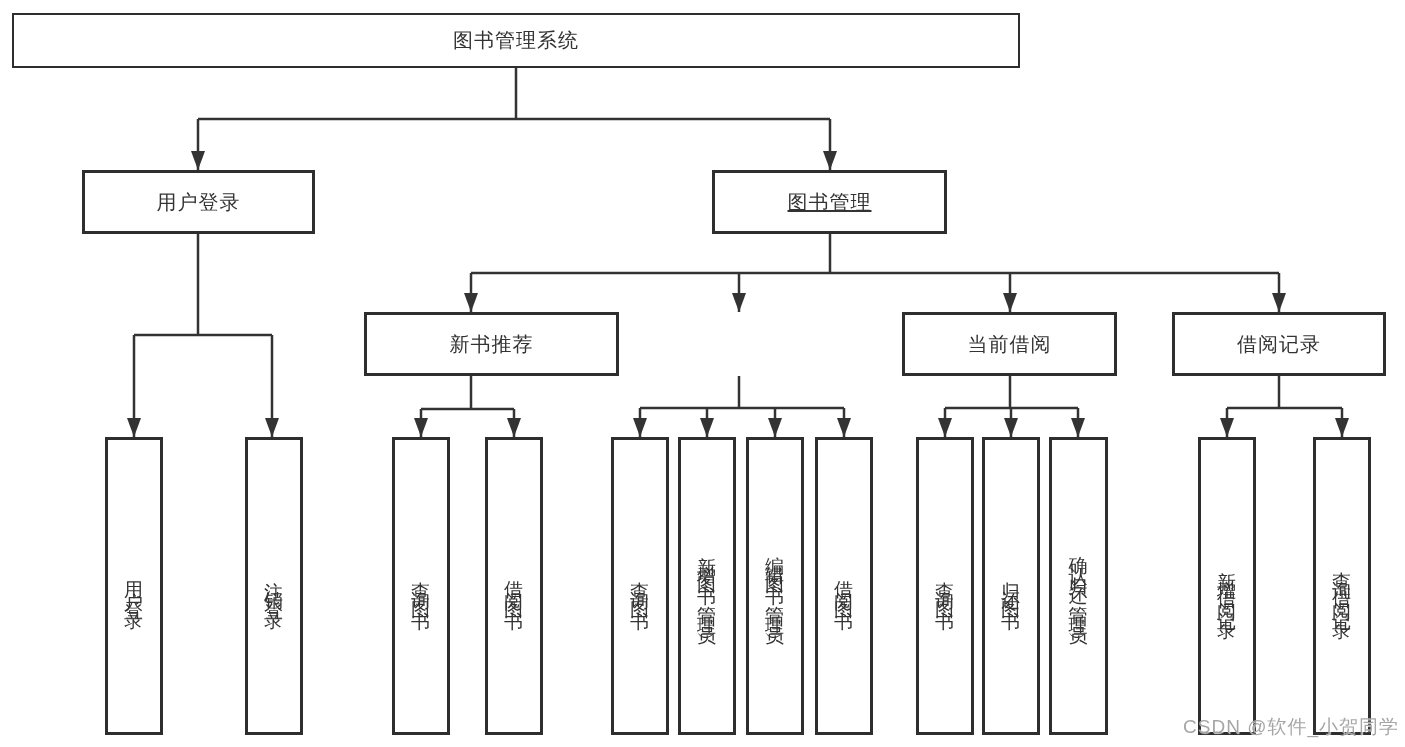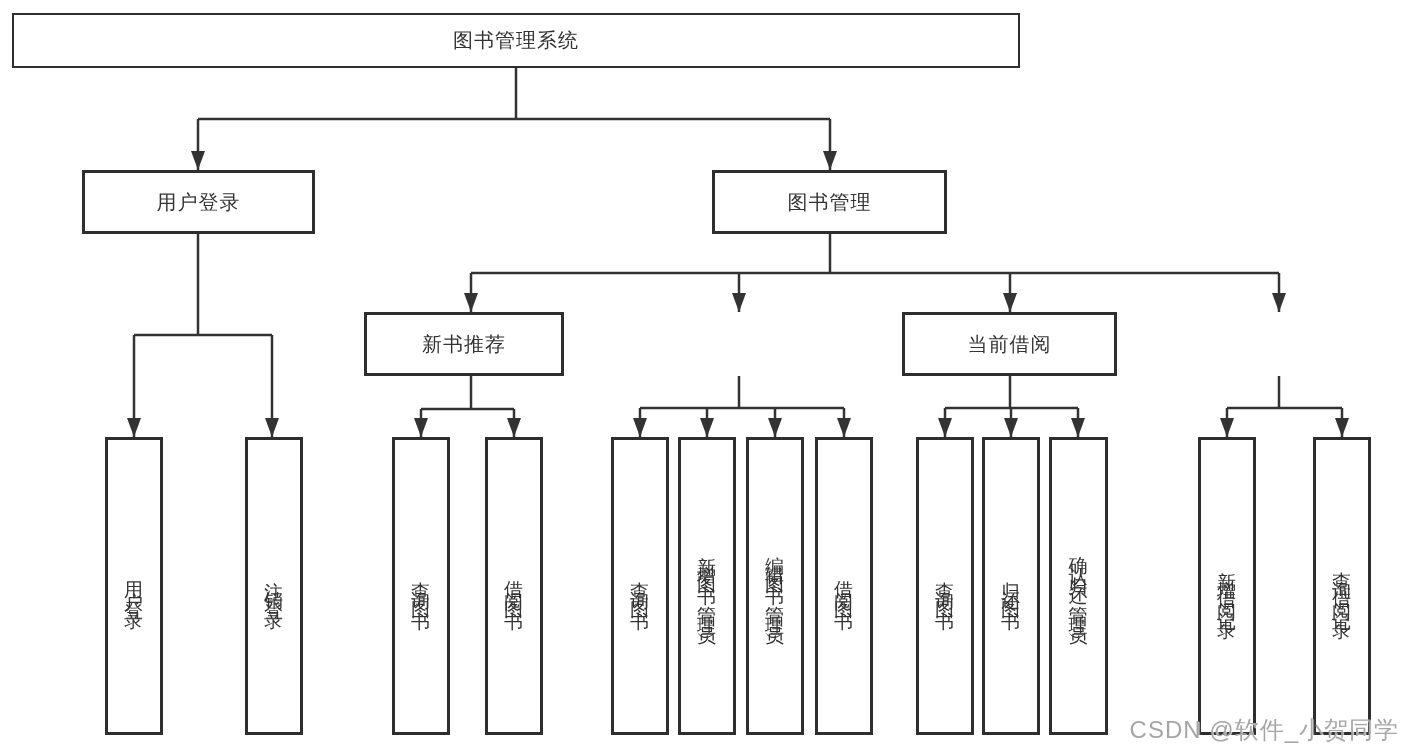--- a/index.html
+++ b/index.html
@@ -41,21 +41,21 @@
     text-orientation: mixed;
     font-size: 19px;
     letter-spacing: 10px;
     line-height: 1;
     white-space: nowrap;
   }
   .watermark {
     position: absolute;
     right: 6px;
     top: 714px;
-    font-size: 24px;
+    font-size: 19px;
     color: #a6a6a6;
     letter-spacing: 1px;
     text-shadow: 1px 1px 1px rgba(255,255,255,0.8);
     z-index: 5;
   }
 </style>
 </head>
 <body>
 
 <div class="canvas">
@@ -110,29 +110,32 @@
     </g>
   </svg>
 
   <div class="node node-root" style="left:12px; top:13px; width:1008px; height:55px;">
     <span>图书管理系统</span>
   </div>
 
   <div class="node node-h" style="left:82px; top:170px; width:233px; height:64px;">
     <span>用户登录</span>
   </div>
-  <div class="node node-h" style="left:712px; top:170px; width:235px; height:64px;">
+  <div class="node node-h" style="left:712px; top:170px; width:235px; height:64px;text-decoration:underline;">
     <span>图书管理</span>
   </div>
 
-  <div class="node node-h" style="left:364px; top:312px; width:200px; height:64px;">
+  <div class="node node-h" style="left:364px; top:312px; width:255px; height:64px;">
     <span>新书推荐</span>
   </div>
   <div class="node node-h" style="left:902px; top:312px; width:215px; height:64px;justify-content:center;">
     <span>当前借阅</span>
+  </div>
+  <div class="node node-h" style="left:1172px; top:312px; width:214px; height:64px;">
+    <span>借阅记录</span>
   </div>
 
   <div class="node node-leaf" style="left:105px; top:437px; width:58px; height:298px;">
     <span class="vtext">用户登录</span>
   </div>
   <div class="node node-leaf" style="left:245px; top:437px; width:58px; height:298px;">
     <span class="vtext">注销登录</span>
   </div>
 
   <div class="node node-leaf" style="left:392px; top:437px; width:58px; height:298px;">

